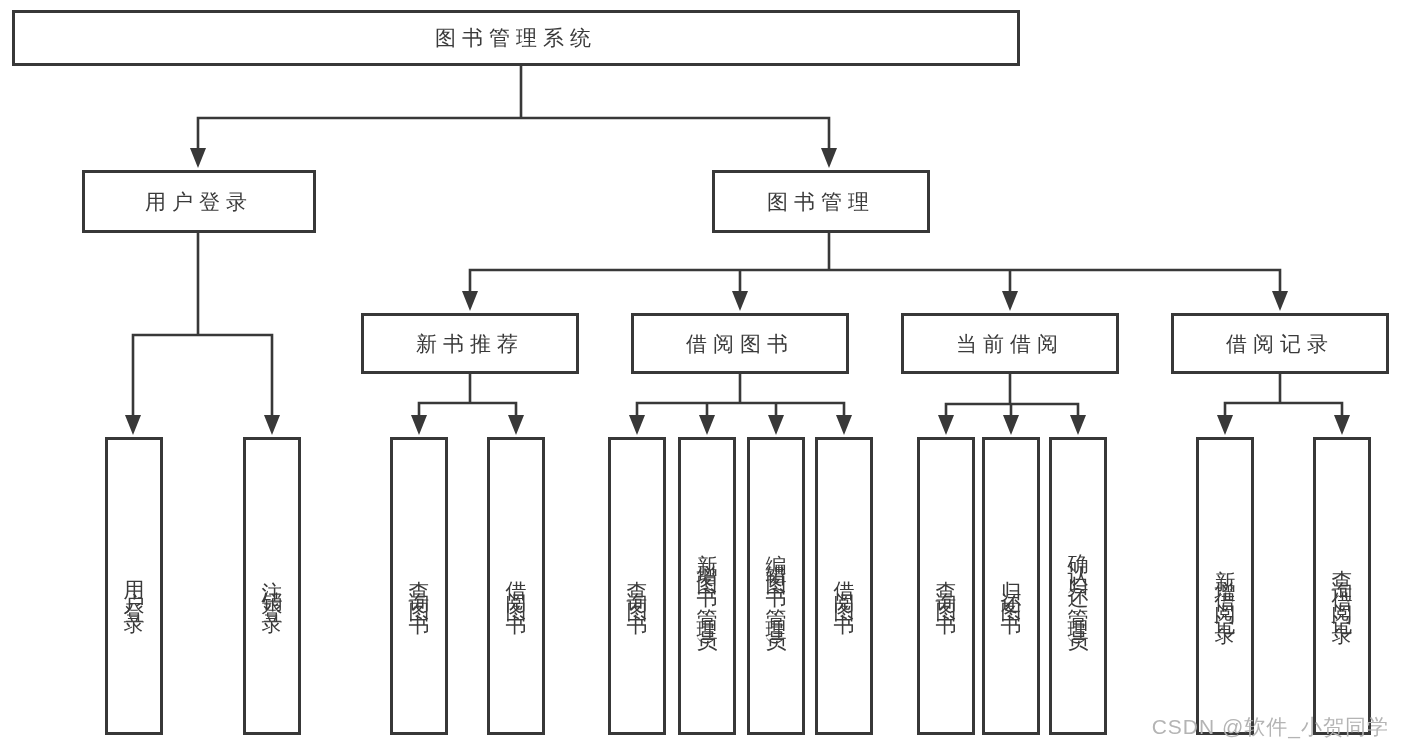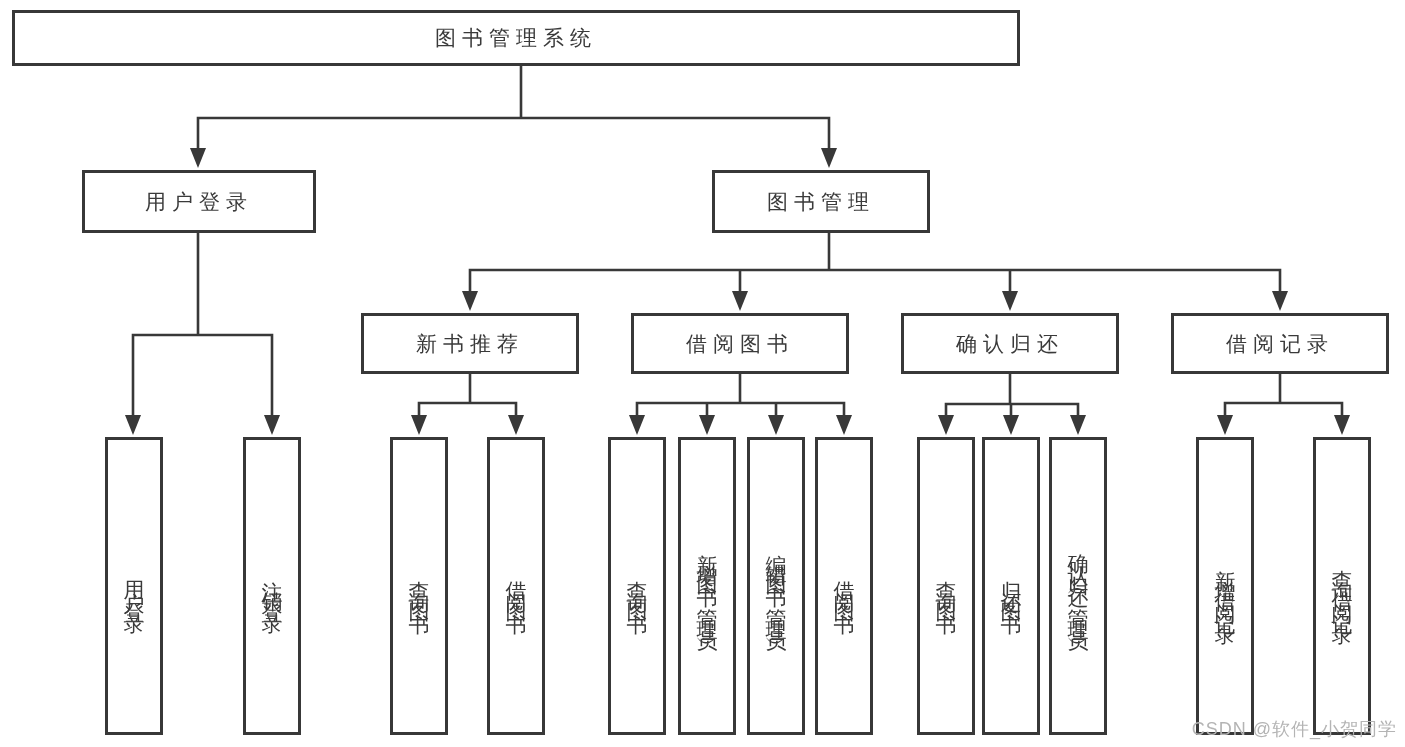--- a/index.html
+++ b/index.html
@@ -40,23 +40,23 @@
     letter-spacing: 6px;
   }
   .vbox {
     writing-mode: vertical-rl;
     text-orientation: mixed;
     font-size: 21px;
     letter-spacing: 11px;
   }
   .watermark {
     position: absolute;
-    right: 8px;
+    right: 16px;
     bottom: 6px;
-    font-size: 18px;
+    font-size: 21px;
     letter-spacing: 1px;
     color: var(--wm);
   }
 </style>
 </head>
 <body>
 
 <div class="canvas">
 
   <svg class="wires" width="1405" height="747" viewBox="0 0 1405 747">
@@ -90,21 +90,21 @@
     </g>
   </svg>
 
   <div class="box hbox" style="left:12px; top:10px; width:1008px; height:56px;">图书管理系统</div>
 
   <div class="box hbox" style="left:82px; top:170px; width:234px; height:63px;">用户登录</div>
   <div class="box hbox" style="left:712px; top:170px; width:218px; height:63px;">图书管理</div>
 
   <div class="box hbox" style="left:361px; top:313px; width:218px; height:61px;">新书推荐</div>
   <div class="box hbox" style="left:631px; top:313px; width:218px; height:61px;">借阅图书</div>
-  <div class="box hbox" style="left:901px; top:313px; width:218px; height:61px;">确认归还</div>
+  <div class="box hbox" style="left:901px; top:313px; width:218px; height:61px;">当前借阅</div>
   <div class="box hbox" style="left:1171px; top:313px; width:218px; height:61px;text-align:center;">借阅记录</div>
 
   <div class="box vbox" style="left:105px; top:437px; width:58px; height:298px;">用户登录</div>
   <div class="box vbox" style="left:243px; top:437px; width:58px; height:298px;">注销登录</div>
 
   <div class="box vbox" style="left:390px; top:437px; width:58px; height:298px;">查询图书</div>
   <div class="box vbox" style="left:487px; top:437px; width:58px; height:298px;">借阅图书</div>
 
   <div class="box vbox" style="left:608px; top:437px; width:58px; height:298px;">查询图书</div>
   <div class="box vbox" style="left:678px; top:437px; width:58px; height:298px;">新增图书（管理员）</div>

